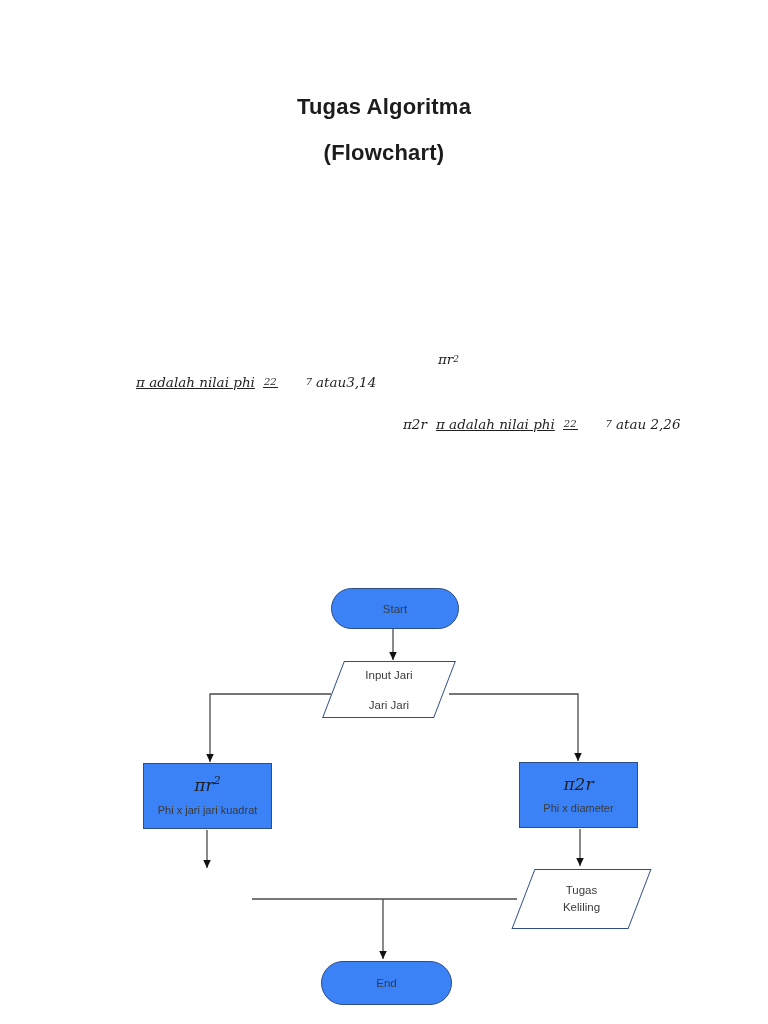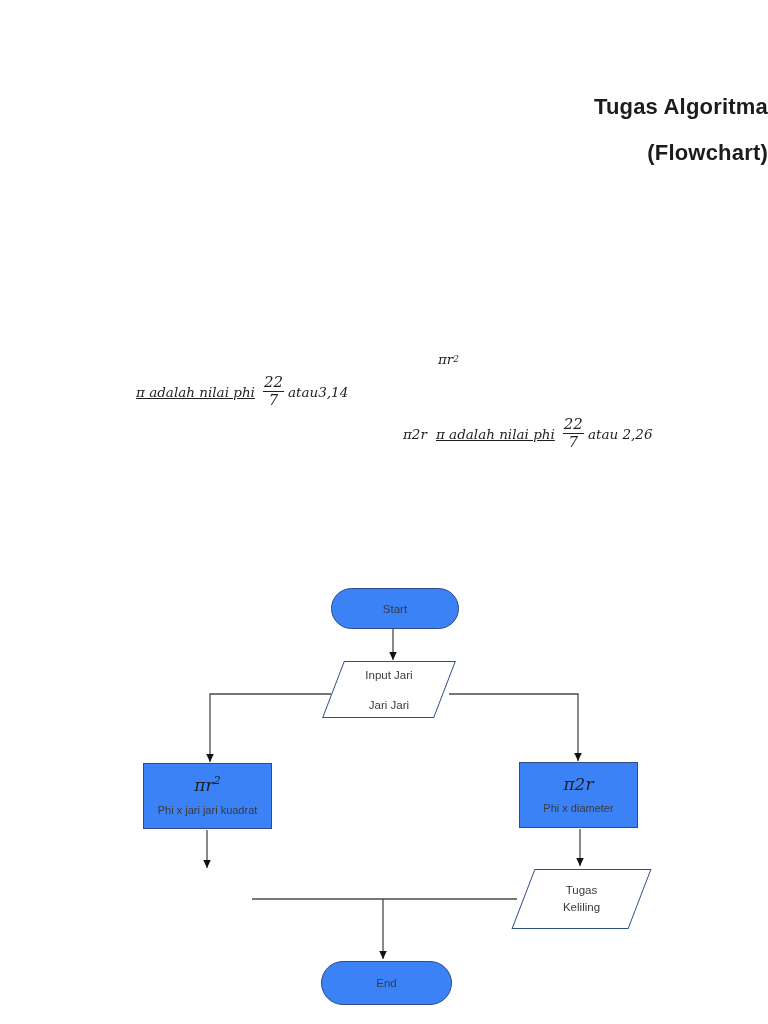--- a/index.html
+++ b/index.html
@@ -7,37 +7,37 @@
     --connector-line:#4a4a4a;
     --arrowhead:#111111;
     --text:#3a3a3a;
   }
   html,body{margin:0;padding:0;background:#ffffff;}
   .page{
     position:relative;width:768px;height:1024px;background:#ffffff;overflow:hidden;
     font-family:"Liberation Sans",sans-serif;color:var(--text);
   }
   .title{
-    position:absolute;left:0;width:768px;text-align:right;
+    position:absolute;left:0;width:768px;text-align:center;
     font-weight:bold;font-size:22px;color:#1c1c1c;letter-spacing:.2px;
   }
   .t1{top:94px;}
   .t2{top:140px;}
   .math{
     position:absolute;font-family:"DejaVu Serif","Liberation Serif",serif;
     font-style:italic;font-size:13.5px;color:#1f1f1f;white-space:nowrap;
     display:inline-flex;align-items:center;
   }
   .math sup{font-size:9px;font-style:italic;}
   .formula-top{left:438px;top:351px;}
   .note1{left:136px;top:374px;}
   .note2{left:403px;top:416px;}
   .lead{margin-right:9px;}
-  .frac{display:inline-flex;flex-direction:column;align-items:center;
-    font-size:15px;line-height:1.15;margin:0 4px;}
+  .frac{display:inline-flex;flex-direction:row;align-items:center;
+    font-size:10px;line-height:1.15;margin:0 4px;gap:28px;}
   .frac .num{border-bottom:1px solid #222;padding:0 1px;}
   .gap{margin-right:4px;text-decoration:underline;}
   
   .svg-layer{position:absolute;left:0;top:0;pointer-events:none;}
   .svg-layer .conn{stroke:var(--connector-line);stroke-width:1.3;fill:none;}
   .svg-layer .ah{fill:var(--arrowhead);}
   .node{position:absolute;box-sizing:border-box;background:#3b82f6;}
   .pill{
     border:1.6px solid var(--shape-border);border-radius:22px;
     display:flex;align-items:center;justify-content:center;

